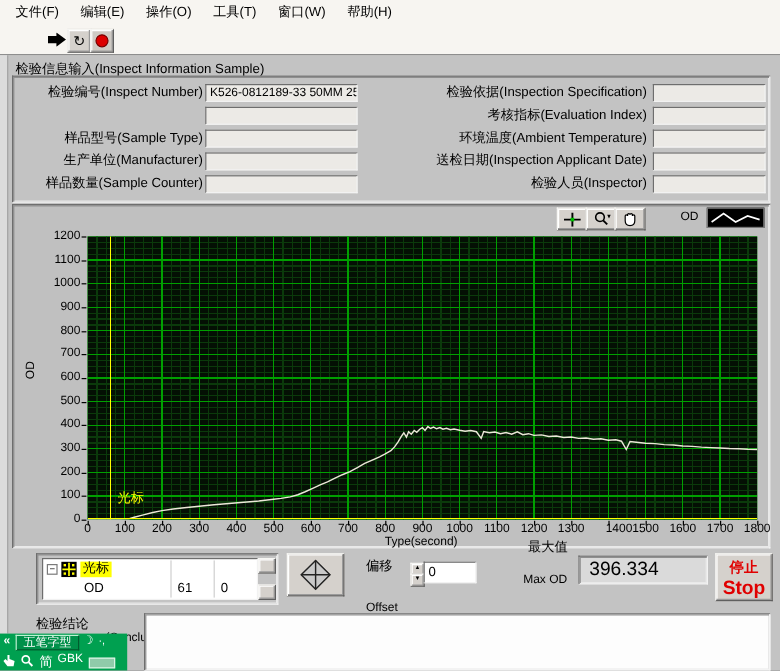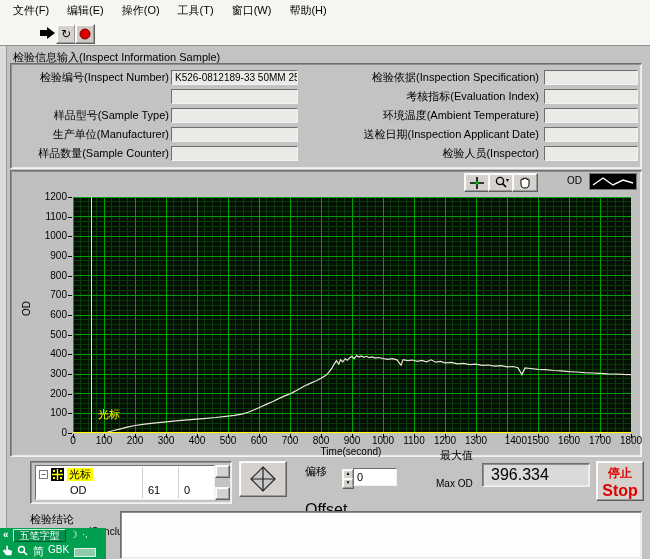--- a/index.html
+++ b/index.html
@@ -48,21 +48,21 @@
   #cursor-name{position:absolute;left:31px;top:2px;background:#ffff00;padding:0 2px;font-size:11px;line-height:13px;}
   #cursor-series{position:absolute;left:34px;top:18px;font-size:11px;}
   #cursor-x{position:absolute;left:112px;top:18px;font-size:11px;}
   #cursor-y{position:absolute;left:148px;top:18px;font-size:11px;}
   .cursor-divider{position:absolute;top:1px;width:1px;height:31px;background:#cfcfcf;}
   .mini-btn{position:absolute;left:184px;width:13px;height:11px;}
 
   #diamond-btn{left:239px;top:461px;width:46px;height:34px;display:flex;align-items:center;justify-content:center;}
 
   #offset-label-cn{left:305px;top:464px;}
-  #offset-label-en{left:305px;top:501px;font-size:16px;}
+  #offset-label-en{left:305px;top:501px;font-size:10px;}
   .spin{position:absolute;left:342px;width:10px;height:9px;font-size:5px;line-height:7px;text-align:center;padding:0;}
   #offset-input{left:353px;top:468px;width:44px;height:18px;background:#fff;box-sizing:border-box;line-height:16px;padding:0 3px;}
 
   #max-label-cn{left:440px;top:448px;}
   #max-label-en{left:436px;top:478px;font-size:10px;}
   #max-display{left:482px;top:463px;width:108px;height:24px;background:#dadada;box-sizing:border-box;font-size:16px;line-height:22px;padding-left:8px;font-family:"Liberation Sans","DejaVu Sans",sans-serif;}
 
   #stop-btn{left:596px;top:461px;width:46px;height:38px;text-align:center;color:#e00000;font-weight:bold;cursor:pointer;}
   #stop-btn .cn{font-size:12px;margin-top:3px;}
   #stop-btn .en{font-size:16px;}
@@ -288,21 +288,21 @@
           <line x1="0" y1="78.66666666666669" x2="558" y2="78.66666666666669" stroke="#00a000" stroke-width="1"></line>
           <line x1="0" y1="59" x2="558" y2="59" stroke="#00a000" stroke-width="1"></line>
           <line x1="0" y1="39.333333333333314" x2="558" y2="39.333333333333314" stroke="#00a000" stroke-width="1"></line>
           <line x1="0" y1="19.666666666666686" x2="558" y2="19.666666666666686" stroke="#00a000" stroke-width="1"></line>
           <line x1="0" y1="0" x2="558" y2="0" stroke="#00a000" stroke-width="1"></line>
           <polyline points="0.0,236.0 12.4,236.0 24.8,235.8 34.1,235.4 38.8,234.0 46.5,232.1 54.3,230.1 62.0,228.5 71.3,227.2 80.6,226.2 93.0,224.8 105.4,223.6 117.8,222.6 130.2,221.6 142.6,220.5 155.0,219.1 161.2,218.3 168.9,217.1 175.2,215.3 181.3,212.8 187.6,210.0 193.8,207.1 199.9,204.5 206.2,201.4 212.3,198.6 218.6,196.1 224.8,192.7 230.9,189.2 237.2,186.4 243.3,183.7 248.0,181.3 252.7,178.6 255.8,175.4 258.9,171.1 261.3,166.8 263.5,163.6 265.7,167.2 267.5,162.8 269.7,164.8 272.2,161.7 274.3,163.2 276.8,160.7 279.0,159.3 281.2,161.7 283.6,158.5 285.8,160.1 288.3,158.9 290.8,160.3 293.6,159.3 296.1,160.7 299.1,159.9 302.3,161.1 305.4,160.5 310.0,161.5 314.6,162.3 319.3,161.7 324.0,162.8 328.0,168.3 330.1,162.6 334.8,163.6 339.4,163.0 344.1,164.4 348.8,163.4 353.4,164.8 358.1,162.8 362.7,165.2 367.4,164.4 372.0,165.8 378.2,165.4 384.4,166.8 390.6,166.4 396.8,167.6 403.0,167.2 409.2,168.3 415.4,168.0 421.6,169.1 427.8,168.7 434.0,169.9 440.2,169.5 444.9,170.7 448.9,177.6 452.0,170.9 457.3,171.5 465.0,172.3 472.8,172.7 480.5,173.5 488.3,173.9 496.0,174.6 503.8,175.0 511.5,175.6 519.3,176.0 527.0,176.4 534.8,176.8 542.5,177.0 550.3,177.4 558.0,177.6" fill="none" stroke="#ece8d8" stroke-width="1.2" shape-rendering="auto"></polyline>
           <line x1="18.91" y1="0" x2="18.91" y2="236" stroke="#ffff00" stroke-width="1"></line>
           <line x1="0" y1="235" x2="558" y2="235" stroke="#ffff00" stroke-width="1"></line>
         </svg><div id="cursor-float-label" style="left: 24.91px; top: 210.433px;">光标</div></div>
     <div id="y-axis-title">OD</div>
-    <div id="x-axis-title">Time(second)</div>
+    <div id="x-axis-title">Type(second)</div>
     <div id="ticks-holder">
         <div class="ytick" style="top: 256px;">0</div>
         <div class="ytickmark" style="top: 262px;"></div>
         <div class="ytick" style="top: 236.333px;">100</div>
         <div class="ytickmark" style="top: 242.333px;"></div>
         <div class="ytick" style="top: 216.667px;">200</div>
         <div class="ytickmark" style="top: 222.667px;"></div>
         <div class="ytick" style="top: 197px;">300</div>
         <div class="ytickmark" style="top: 203px;"></div>
         <div class="ytick" style="top: 177.333px;">400</div>

